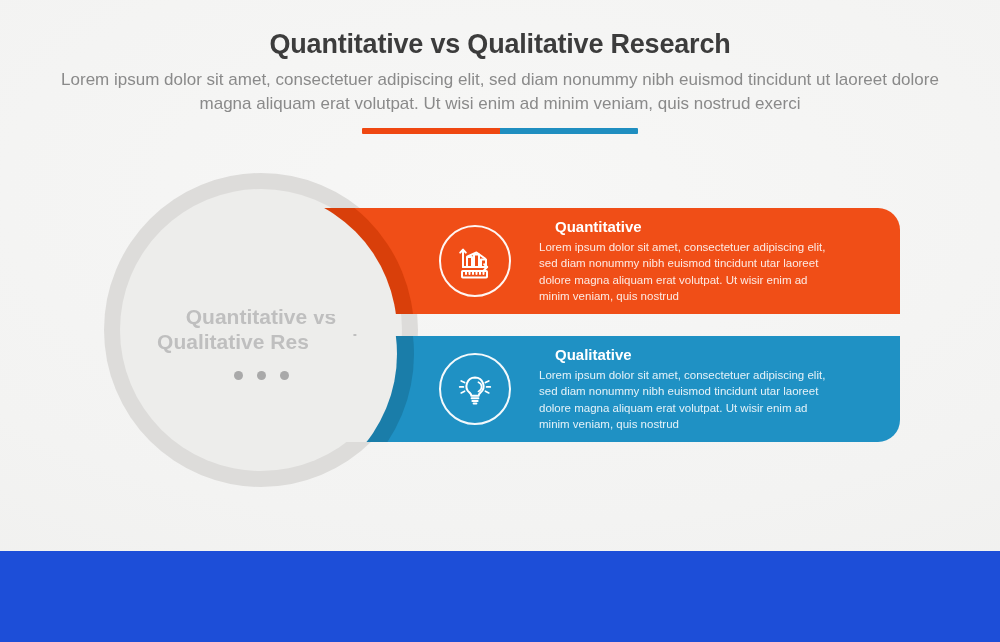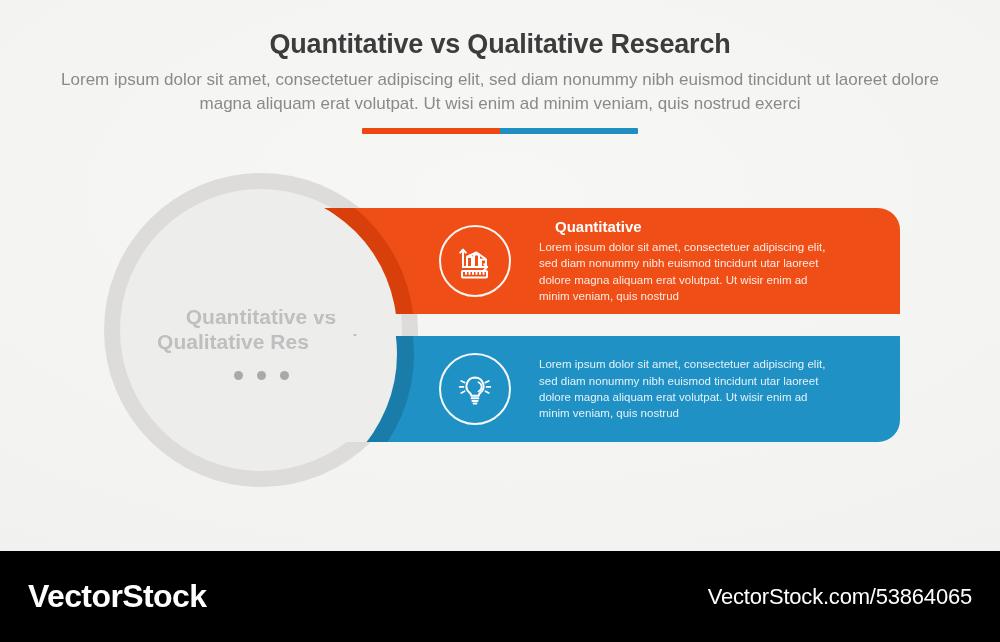--- a/index.html
+++ b/index.html
@@ -331,25 +331,22 @@
             <path d="M10.6 14.6 L7.2 12.9" stroke-width="1.7"></path>
             <path d="M9.4 18.9 L5.7 18.9" stroke-width="1.7"></path>
             <path d="M10.6 23.2 L7.2 24.9" stroke-width="1.7"></path>
 
             <path d="M31.4 14.6 L34.8 12.9" stroke-width="1.7"></path>
             <path d="M32.6 18.9 L36.3 18.9" stroke-width="1.7"></path>
             <path d="M31.4 23.2 L34.8 24.9" stroke-width="1.7"></path>
           </svg>
         </div>
         <div class="panel-text">
+          <p class="panel-heading">Qualitative</p>
           <p class="panel-desc">Lorem ipsum dolor sit amet, consectetuer adipiscing elit, sed diam nonummy nibh euismod tincidunt utar laoreet dolore magna aliquam erat volutpat. Ut wisir enim ad minim veniam, quis nostrud</p>
         </div>
       </div>
     </div>
 
   </div>
 
-  <div id="footer">
-    <span id="footer-brand">VectorStock</span>
-    <span id="footer-url">VectorStock.com/53864065</span>
-  </div>
 
 </div>
 
 </body></html>

